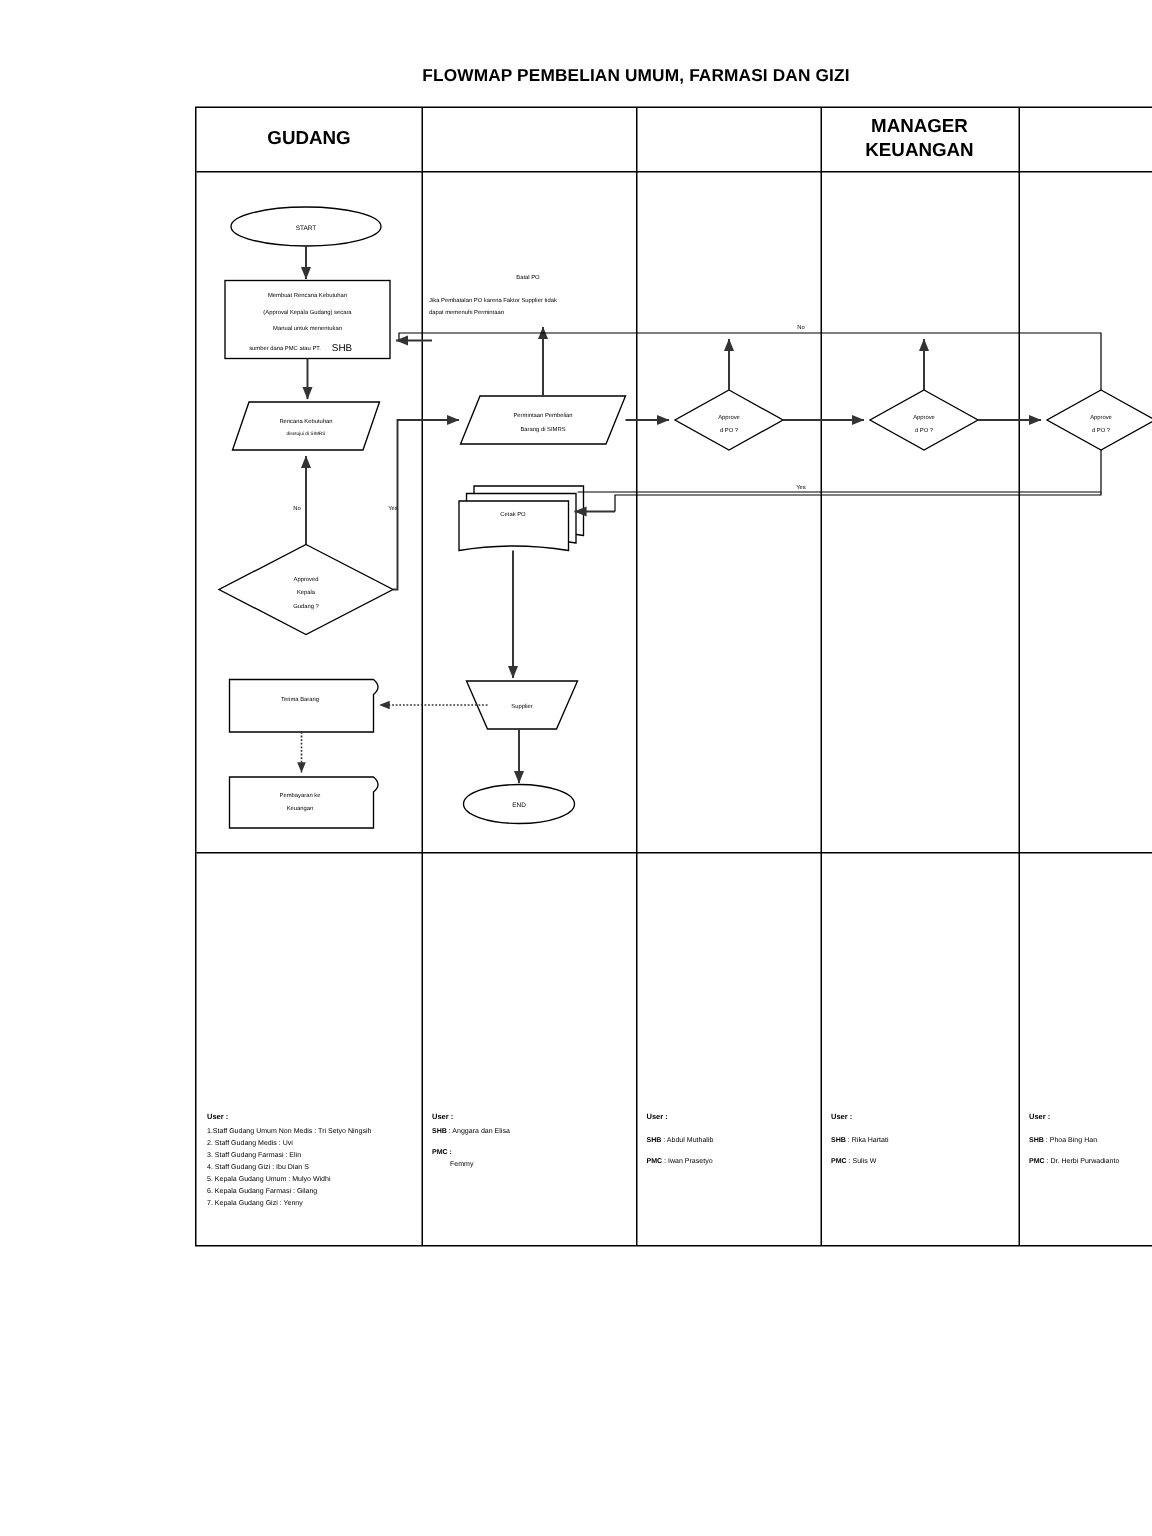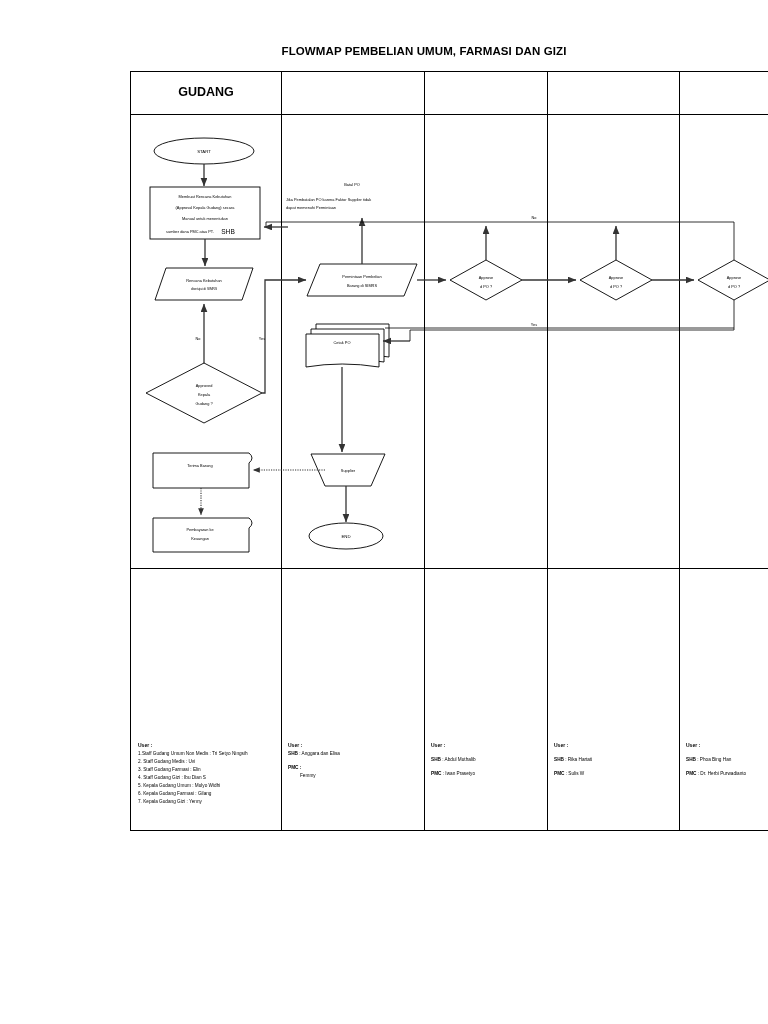--- a/index.html
+++ b/index.html
@@ -94,20 +94,26 @@
 
     <div class="vline" style="left:150px"></div>
     <div class="vline" style="left:293px"></div>
     <div class="vline" style="left:416px"></div>
     <div class="vline" style="left:548px"></div>
 
     <div class="hline" style="top:42px"></div>
     <div class="hline" style="top:496px"></div>
 
     <div class="hdr-cell" style="left:0; width:150px">GUDANG</div>
+    <div class="hdr-cell" style="left:416px; width:132px">
+      <div>
+        <div>MANAGER</div>
+        <div>KEUANGAN</div>
+      </div>
+    </div>
 
     <div class="user-block" style="left:0; width:150px">
       <div class="ttl">User :</div>
       <div class="row">1.Staff Gudang Umum Non Medis  : Tri Setyo Ningsih</div>
       <div class="row">2. Staff Gudang Medis : Uvi</div>
       <div class="row">3. Staff Gudang Farmasi : Elin</div>
       <div class="row">4. Staff Gudang Gizi :  Ibu Dian S</div>
       <div class="row">5. Kepala Gudang Umum : Mulyo Widhi</div>
       <div class="row">6. Kepala Gudang Farmasi :  Gilang</div>
       <div class="row">7. Kepala Gudang Gizi : Yenny</div>

